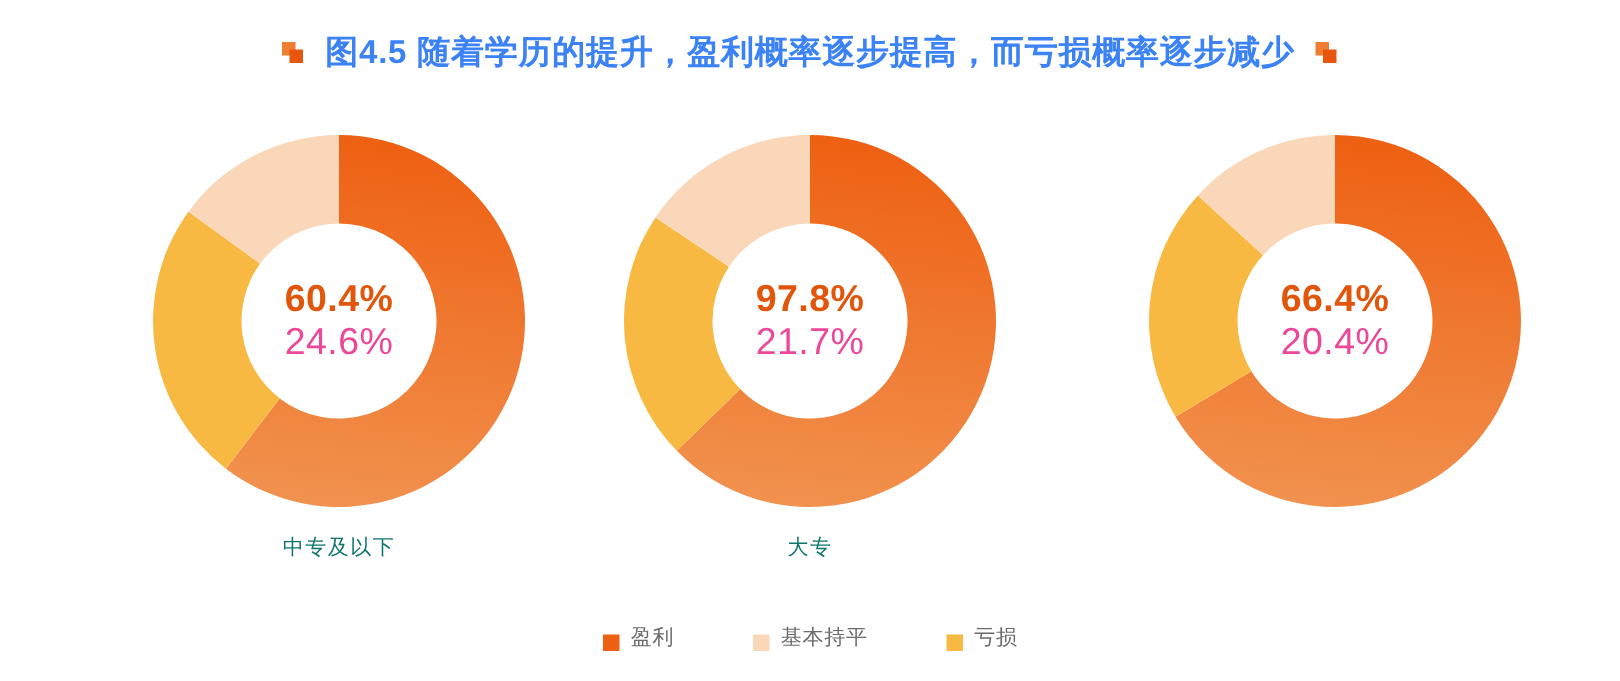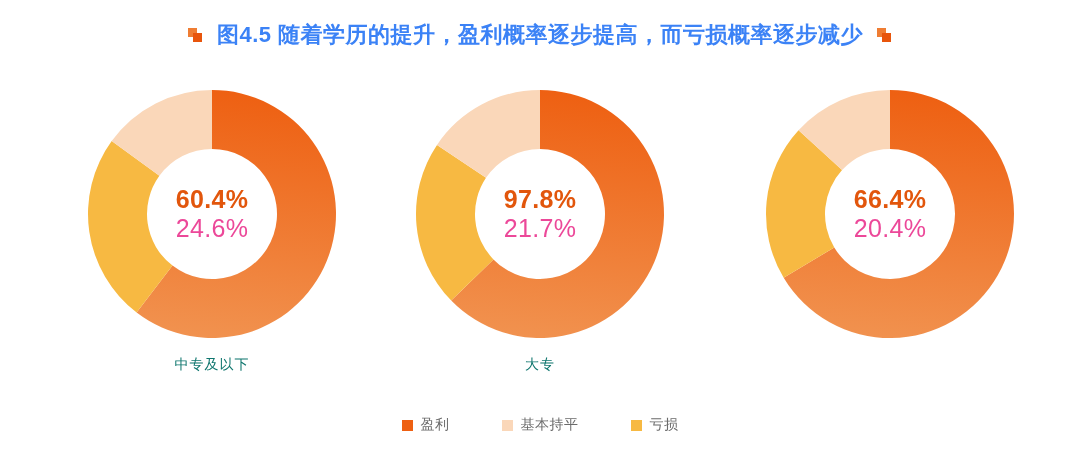--- a/index.html
+++ b/index.html
@@ -121,21 +121,21 @@
     top: 416px;
     left: 0;
     width: 1080px;
     display: flex;
     align-items: center;
     justify-content: center;
     gap: 52px;
   }
   .legend-item {
     display: flex;
-    align-items: center;
+    align-items: flex-end;
     gap: 8px;
   }
   .legend-swatch {
     width: 11px;
     height: 11px;
     flex: 0 0 auto;
   }
   .legend-text {
     font-size: 14px;
     color: #6b6b6b;
@@ -151,21 +151,21 @@
       <span class="sq-front"></span>
   </span>
   <span class="title-text">图4.5  随着学历的提升，盈利概率逐步提高，而亏损概率逐步减少</span>
   <span class="deco right">
     <span class="sq-back"></span>
       <span class="sq-front"></span>
   </span>
 </div>
 
 <div class="charts" id="charts-container">
-    <div class="chart-cell" style="left: 62px;">
+    <div class="chart-cell" style="left: 76px;">
       <div class="donut-wrap">
         <svg width="252" height="252" viewBox="0 0 252 252">
           <defs>
             <linearGradient id="profitGrad0" x1="0.45" y1="0" x2="0.35" y2="1">
               <stop offset="0%" stop-color="#ee6012"></stop>
               <stop offset="100%" stop-color="#f1924f"></stop>
             </linearGradient>
           </defs>
           <path d="M 126.00000000000001 2 A 124 124 0 1 1 50.61664308586896 224.45480943233161 L 86.48453064985065 177.6093759121093 A 65 65 0 1 0 126 61 Z" fill="url(#profitGrad0)"></path>
           <path d="M 50.61664308586896 224.45480943233161 A 124 124 0 0 1 25.6818926975065 53.114628715733346 L 73.4138953656284 87.79395860098926 A 65 65 0 0 0 86.48453064985065 177.6093759121093 Z" fill="#f7b942"></path>

